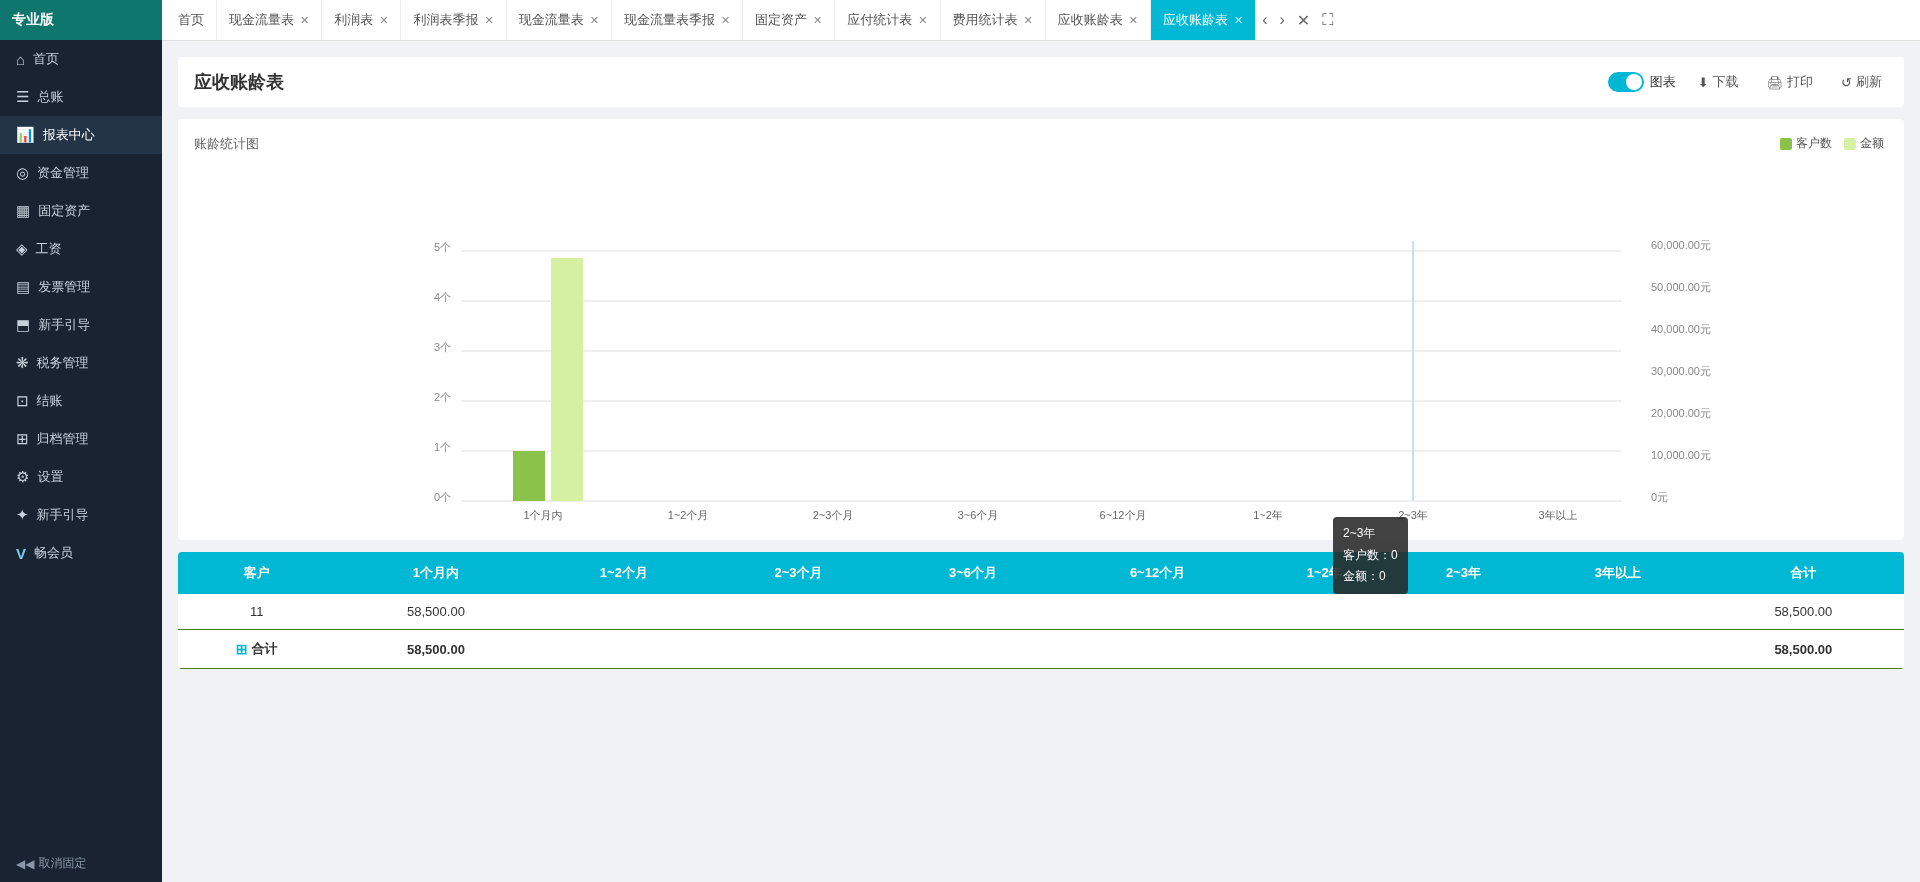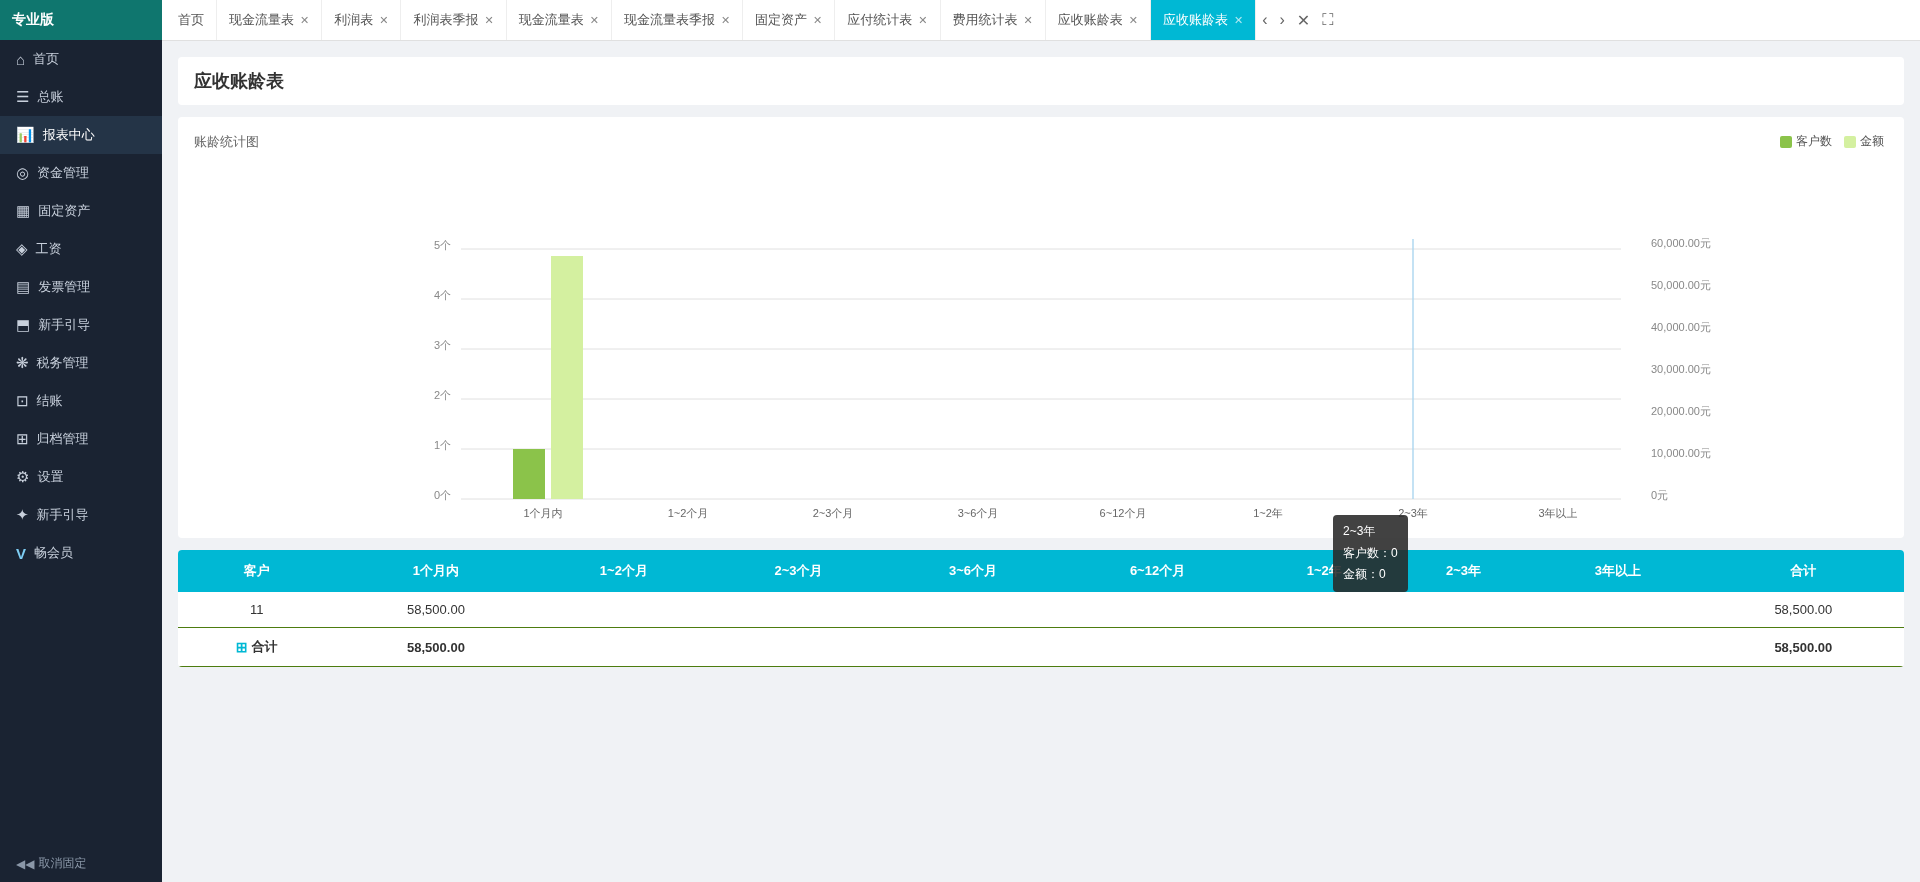--- a/index.html
+++ b/index.html
@@ -336,20 +336,38 @@
     <div class="tab-nav-btn">‹</div>
     <div class="tab-nav-btn">›</div>
     <div class="tab-nav-btn">✕</div>
     <div class="tab-nav-btn">⛶</div>
   </div>
 
   <div class="content">
 
     <div class="page-header">
       <span class="page-title">应收账龄表</span>
+      <div class="header-actions">
+        <div class="toggle-wrap">
+          <div class="toggle"></div>
+          <span>图表</span>
+        </div>
+        <div class="action-btn">
+          <span>⬇</span>
+          <span>下载</span>
+        </div>
+        <div class="action-btn">
+          <span>🖨</span>
+          <span>打印</span>
+        </div>
+        <div class="action-btn">
+          <span>↺</span>
+          <span>刷新</span>
+        </div>
+      </div>
     </div>
 
     <div class="chart-container">
       <div class="chart-title">账龄统计图</div>
       <div class="chart-legend">
         <div class="legend-item">
           <div class="legend-dot" style="background:#8bc34a;"></div>
           <span>客户数</span>
         </div>
         <div class="legend-item">

